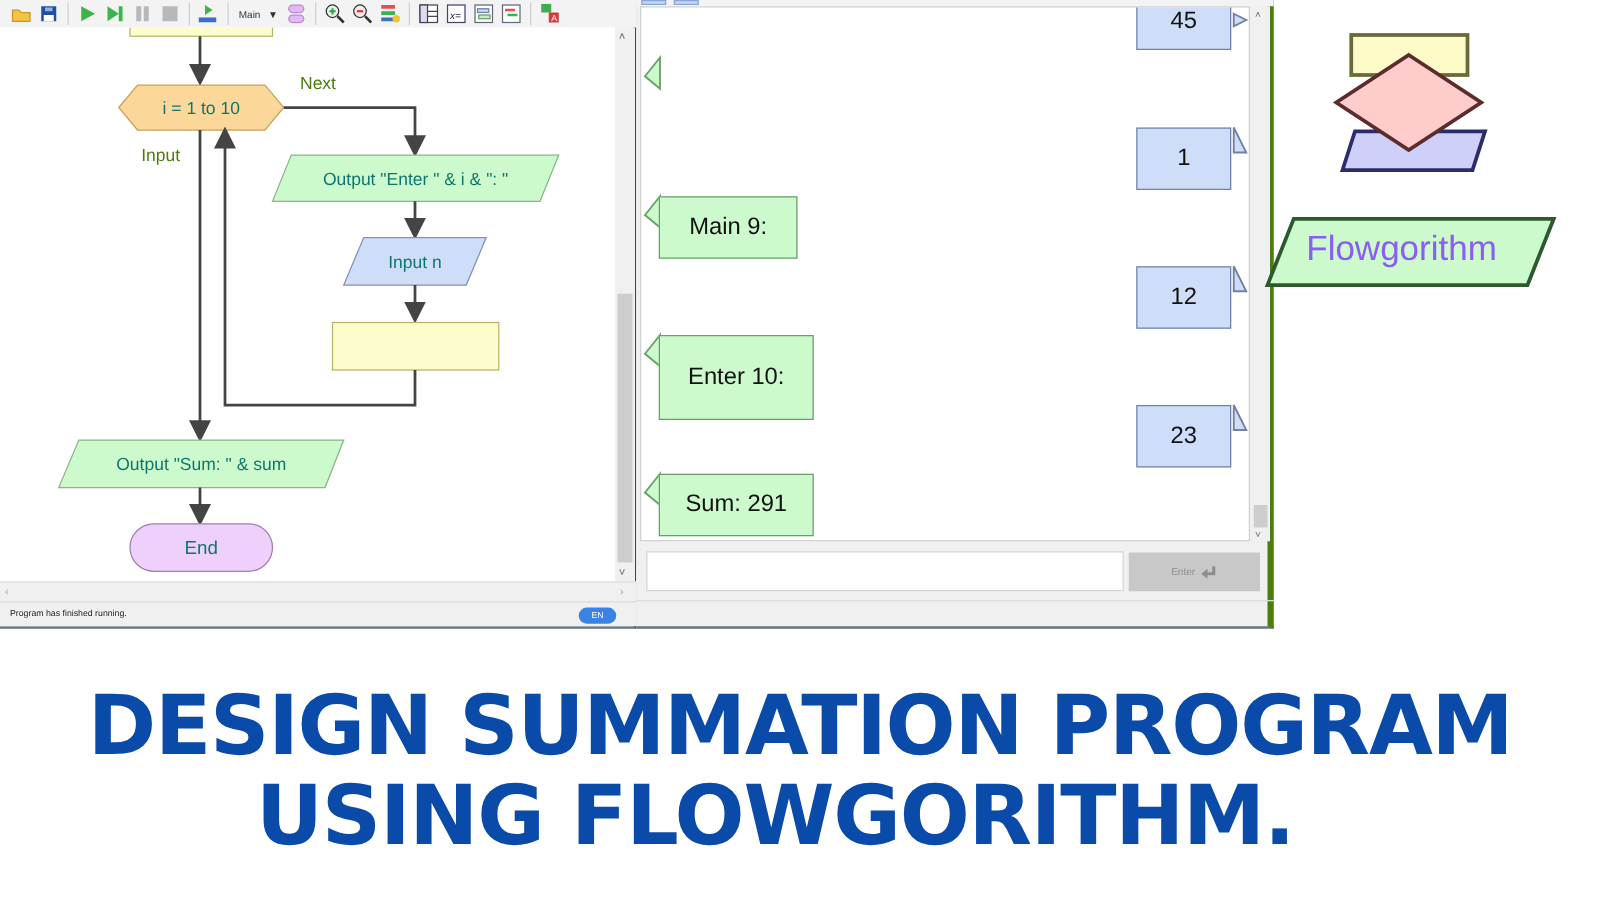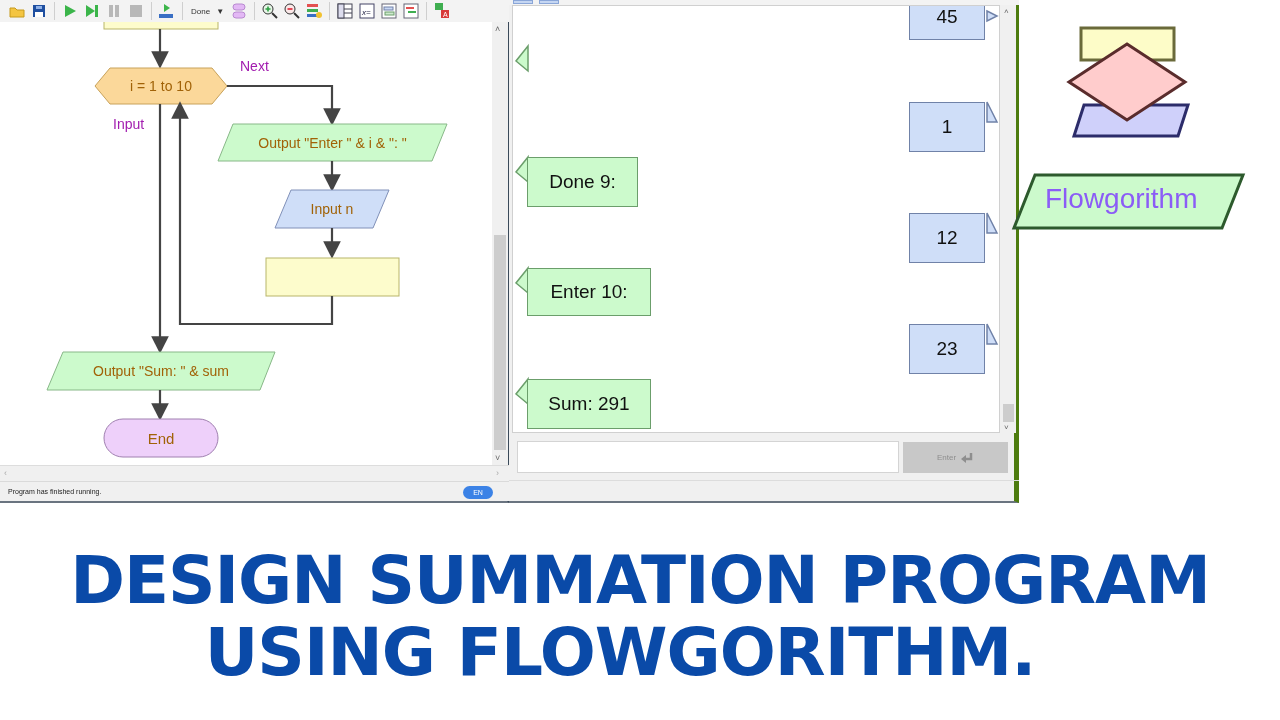--- a/index.html
+++ b/index.html
@@ -16,22 +16,22 @@
   .vscroll .thumb { position: absolute; left: 2px; top: 213px; width: 12px; height: 215px; background: #cdcdcd; }
   .vscroll .up { position: absolute; left: 3px; top: 2px; font-size: 9px; color: #666; }
   .vscroll .dn { position: absolute; left: 3px; bottom: 2px; font-size: 9px; color: #666; }
   .hscroll { position: absolute; left: 0; top: 465px; width: 509px; height: 16px; background: #f0f0f0; border-top: 1px solid #ddd; }
   .hscroll .l { position: absolute; left: 4px; top: 2px; font-size: 9px; color: #aaa; }
   .hscroll .r { position: absolute; right: 10px; top: 2px; font-size: 9px; color: #aaa; }
   .statusbar { position: absolute; left: 0; top: 481px; width: 509px; height: 20px; background: #f0f0f0; border-top: 1px solid #dadada; }
   .status-text { position: absolute; left: 8px; top: 6px; font-size: 7px; color: #222; }
   .lang-badge { position: absolute; left: 463px; top: 4px; width: 30px; height: 13px; background: #3b82e6; color: #fff; font-size: 7px; border-radius: 7px; display: flex; align-items: center; justify-content: center; }
 
-  .fc-label { position: absolute; font-size: 14px; color: #a21caf; white-space: nowrap; }
-  .shape-text { position: absolute; font-size: 14px; color: #a16207; display: flex; align-items: center; justify-content: center; white-space: nowrap; }
+  .fc-label { position: absolute; font-size: 14px; color: #4d7c0f; white-space: nowrap; }
+  .shape-text { position: absolute; font-size: 14px; color: #0f766e; display: flex; align-items: center; justify-content: center; white-space: nowrap; }
 
   
   .console-win { position: absolute; left: 509px; top: 0; width: 510px; height: 503px; background: #f0f0f0; border-bottom: 2px solid #6a7480; border-right: 5px solid #4d7c0f; }
   .console-toolbar { position: absolute; left: 0; top: 0; width: 510px; height: 5px; background: #f3f3f3; }
   .console-area { position: absolute; left: 3px; top: 5px; width: 488px; height: 428px; background: #fff; overflow: hidden; border: 1px solid #d0d0d0; }
   .c-vscroll { position: absolute; left: 492px; top: 5px; width: 15px; height: 428px; background: #f0f0f0; }
   .c-vscroll .thumb { position: absolute; left: 2px; top: 399px; width: 11px; height: 18px; background: #cdcdcd; }
   .c-vscroll .up { position: absolute; left: 3px; top: 2px; font-size: 8px; color: #666; }
   .c-vscroll .dn { position: absolute; left: 3px; bottom: 1px; font-size: 8px; color: #666; }
   .bubble { position: absolute; display: flex; align-items: center; justify-content: center; font-size: 19px; color: #111; }
@@ -91,21 +91,21 @@
     </span>
     <span class="tb-sep"></span>
     <span class="tb-btn">
       <svg width="18" height="14">
           <polygon points="6,0 12,4 6,8" fill="#3bb54a"></polygon>
           <rect x="1" y="10" width="14" height="4" fill="#3a6fc4"></rect>
         </svg>
     </span>
     <span class="tb-sep"></span>
     <span class="tb-main">
-      <span>Done</span>
+      <span>Main</span>
       <span>▼</span>
     </span>
     <span class="tb-btn">
       <svg width="16" height="16">
           <rect x="2" y="1" width="12" height="6" rx="3" fill="#e3b8f5" stroke="#b88ad0"></rect>
           <rect x="2" y="9" width="12" height="6" rx="3" fill="#e3b8f5" stroke="#b88ad0"></rect>
         </svg>
     </span>
     <span class="tb-sep"></span>
     <span class="tb-btn">
@@ -238,23 +238,23 @@
       <polygon points="474,207 484,227 474,227" fill="#cfdef8" stroke="#7082a8" stroke-width="1.5"></polygon>
       <polygon points="474,318 484,338 474,338" fill="#cfdef8" stroke="#7082a8" stroke-width="1.5"></polygon>
 
       <polygon points="15,40 3,55 15,65" fill="#ccfacc" stroke="#6b9e6b" stroke-width="1.5"></polygon>
       <polygon points="15,151 3,166 15,176" fill="#ccfacc" stroke="#6b9e6b" stroke-width="1.5"></polygon>
       <polygon points="15,262 3,277 15,287" fill="#ccfacc" stroke="#6b9e6b" stroke-width="1.5"></polygon>
       <polygon points="15,373 3,388 15,398" fill="#ccfacc" stroke="#6b9e6b" stroke-width="1.5"></polygon>
     </svg>
     <div class="bubble in" style="left:396px;top:-12px;width:76px;height:46px">45</div>
     <div class="bubble in" style="left:396px;top:96px;width:76px;height:50px">1</div>
-    <div class="bubble out" style="left:14px;top:151px;width:111px;height:50px">Done 9:</div>
+    <div class="bubble out" style="left:14px;top:151px;width:111px;height:50px">Main 9:</div>
     <div class="bubble in" style="left:396px;top:207px;width:76px;height:50px">12</div>
-    <div class="bubble out" style="left:14px;top:262px;width:124px;height:48px">Enter 10:</div>
+    <div class="bubble out" style="left:14px;top:262px;width:124px;height:68px">Enter 10:</div>
     <div class="bubble in" style="left:396px;top:318px;width:76px;height:50px">23</div>
     <div class="bubble out" style="left:14px;top:373px;width:124px;height:50px">Sum: 291</div>
   </div>
   <div class="c-vscroll">
     <span class="up">˄</span>
     <div class="thumb"></div>
     <span class="dn">˅</span>
   </div>
   <input class="input-field" type="text" value="" style="">
   <button class="enter-btn">

